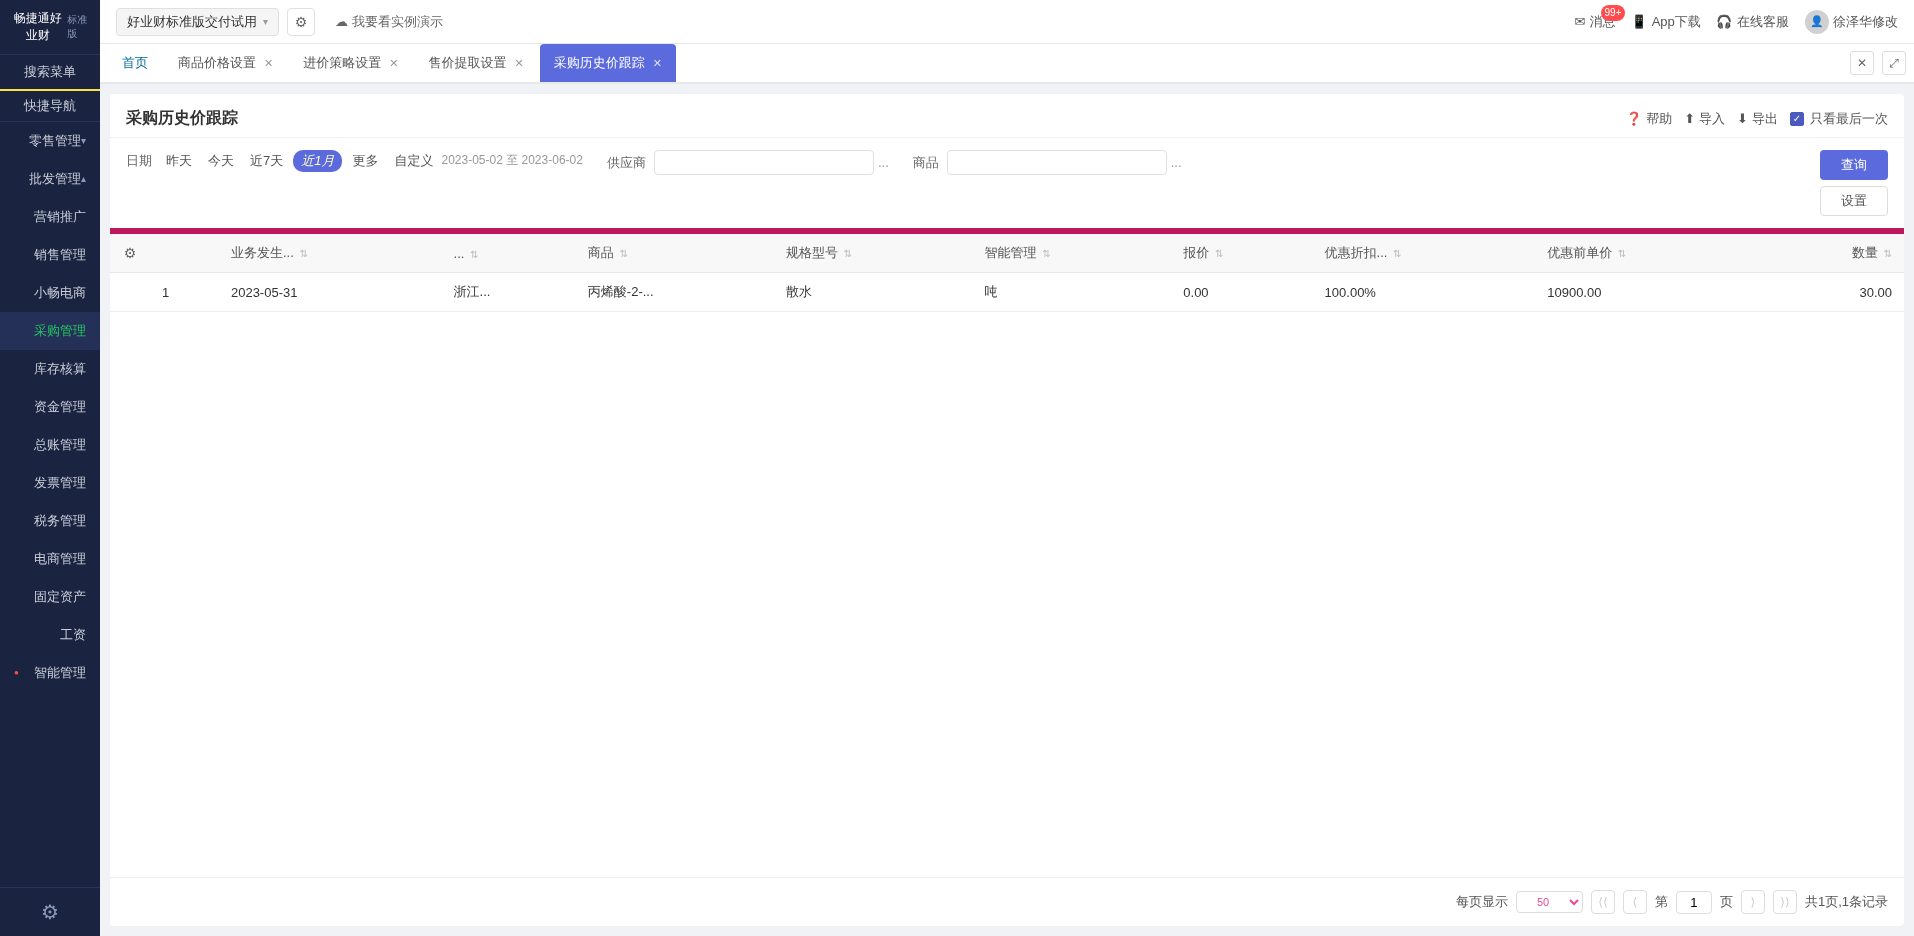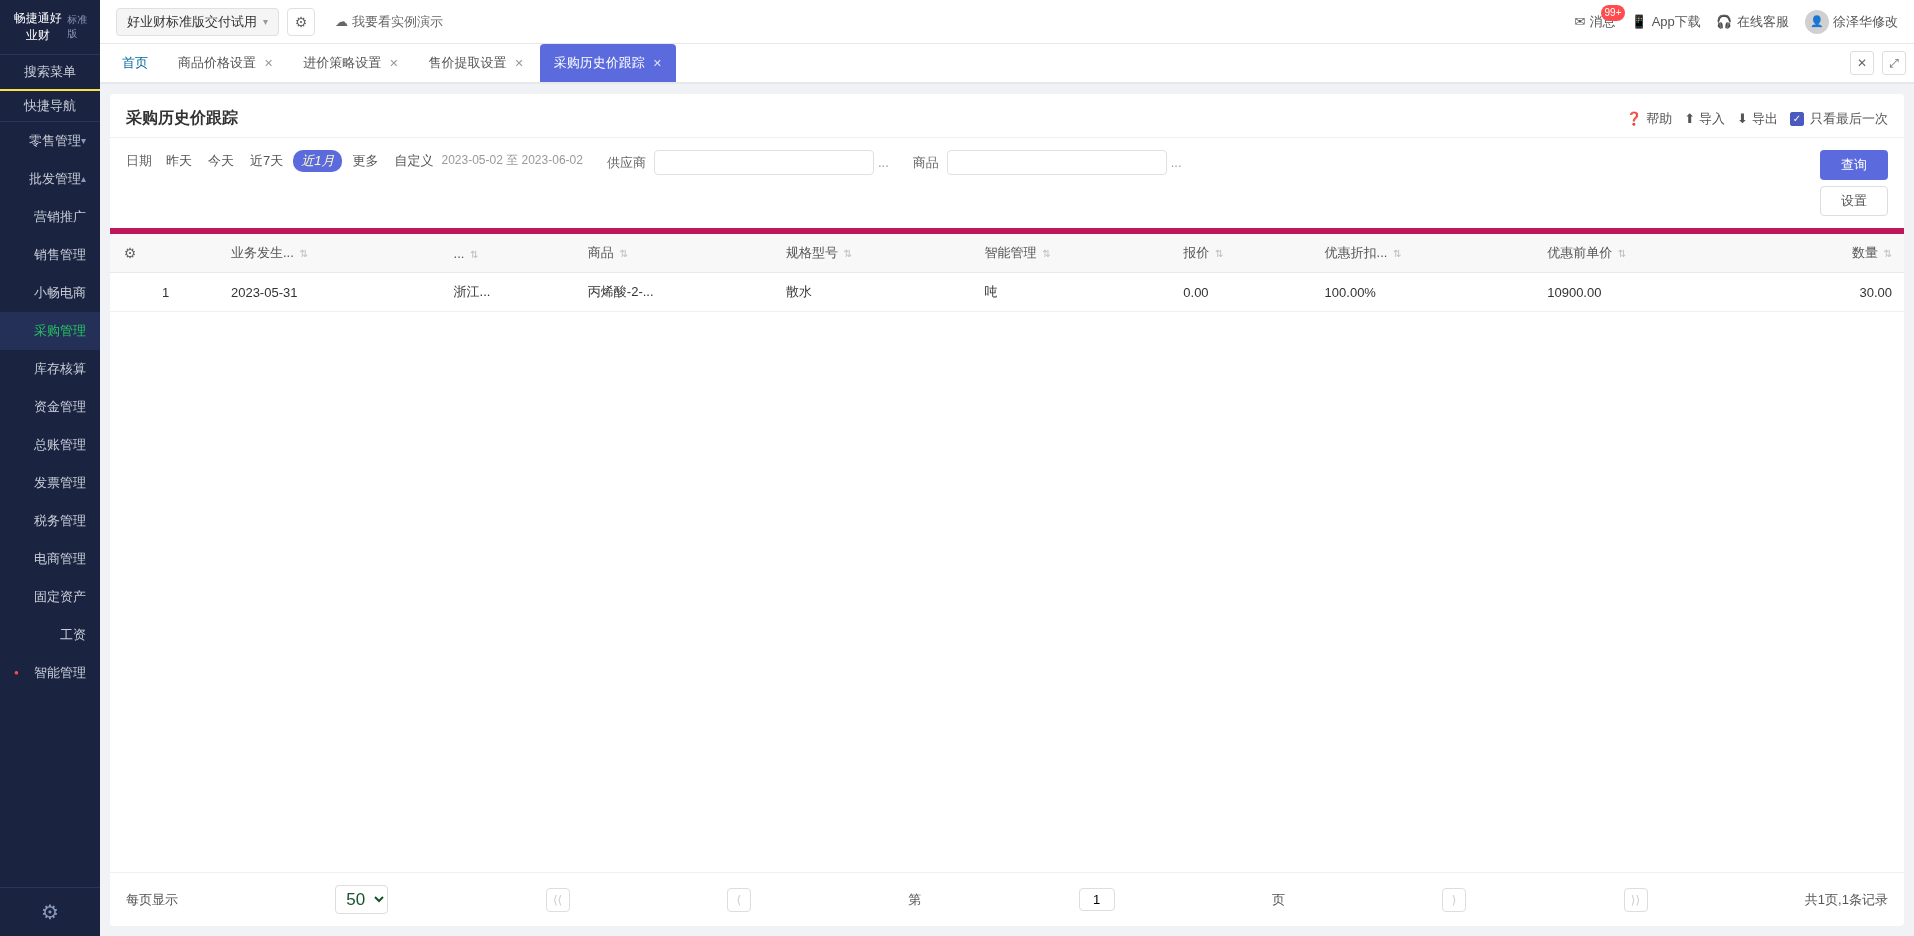--- a/index.html
+++ b/index.html
@@ -222,28 +222,28 @@
       white-space: nowrap; position: relative;
     }
     th.sortable { cursor: pointer; }
     th .sort-icon { font-size: 10px; color: #bbb; margin-left: 2px; }
     td { padding: 10px 12px; border-bottom: 1px solid #f0f0f0; color: #333; }
     .th-settings { width: 40px; text-align: center; }
     .gear-icon { font-size: 14px; color: #666; cursor: pointer; }
 
     
     .pagination {
-      display: flex; align-items: center; justify-content: space-between;
+      display: flex; align-items: center; justify-content: flex-end;
       padding: 12px 16px; border-top: 1px solid #f0f0f0; gap: 8px;
       flex-shrink: 0;
     }
     .pagination-label { font-size: 13px; color: #555; }
     .pagination-select {
-      border: 1px solid #ddd; border-radius: 4px; padding: 3px 6px;
-      font-size: 17px; color: #14532d; background: #fff; cursor: pointer;
+      border: 1px solid #ddd; border-radius: 4px; padding: 3px 16px;
+      font-size: 11px; color: #ec4899; background: #fff; cursor: pointer;
     }
     .pagination-btn {
       width: 24px; height: 24px; display: flex; align-items: center; justify-content: center;
       border: 1px solid #ddd; border-radius: 4px; cursor: pointer; font-size: 12px; color: #666;
       background: #fff;
     }
     .pagination-btn.disabled { color: #ccc; cursor: not-allowed; }
     .pagination-page-input {
       width: 36px; border: 1px solid #ddd; border-radius: 4px; text-align: center;
       padding: 3px; font-size: 13px; outline: none;

